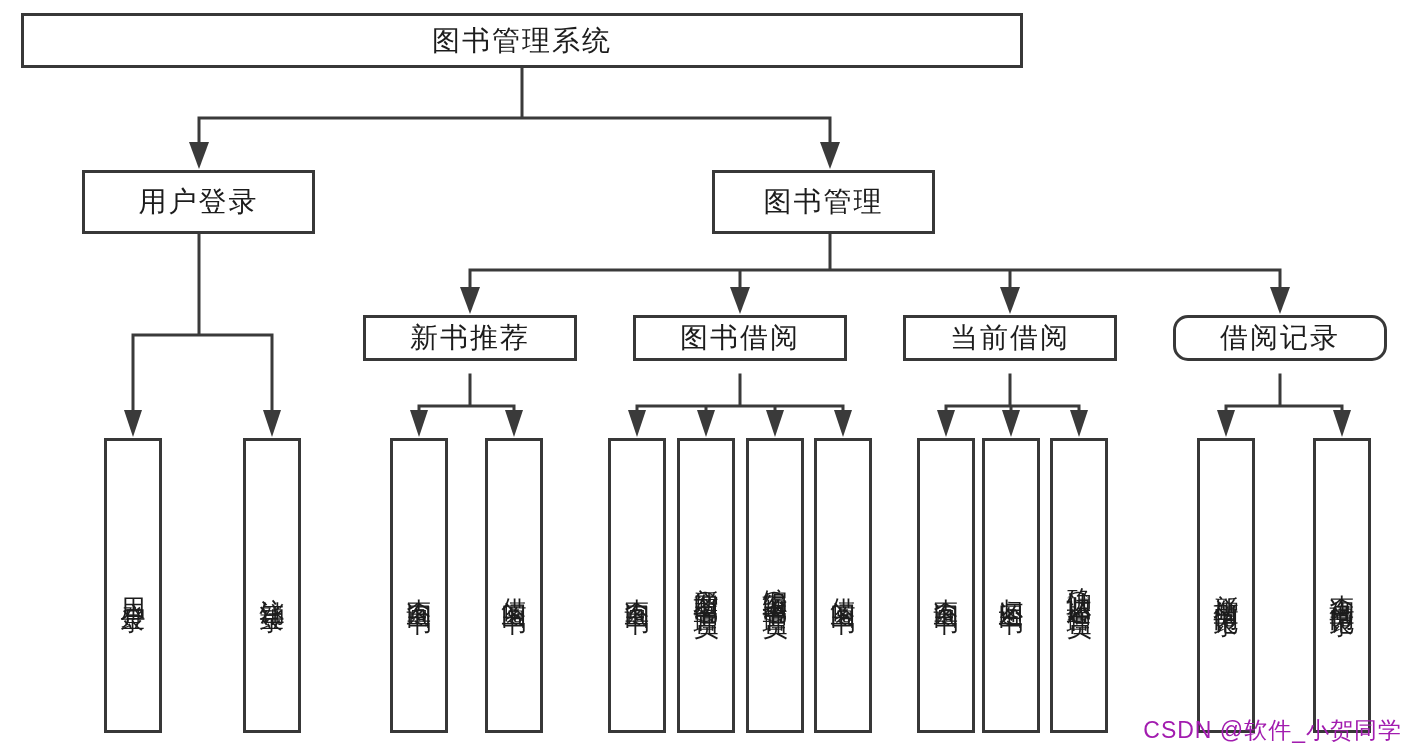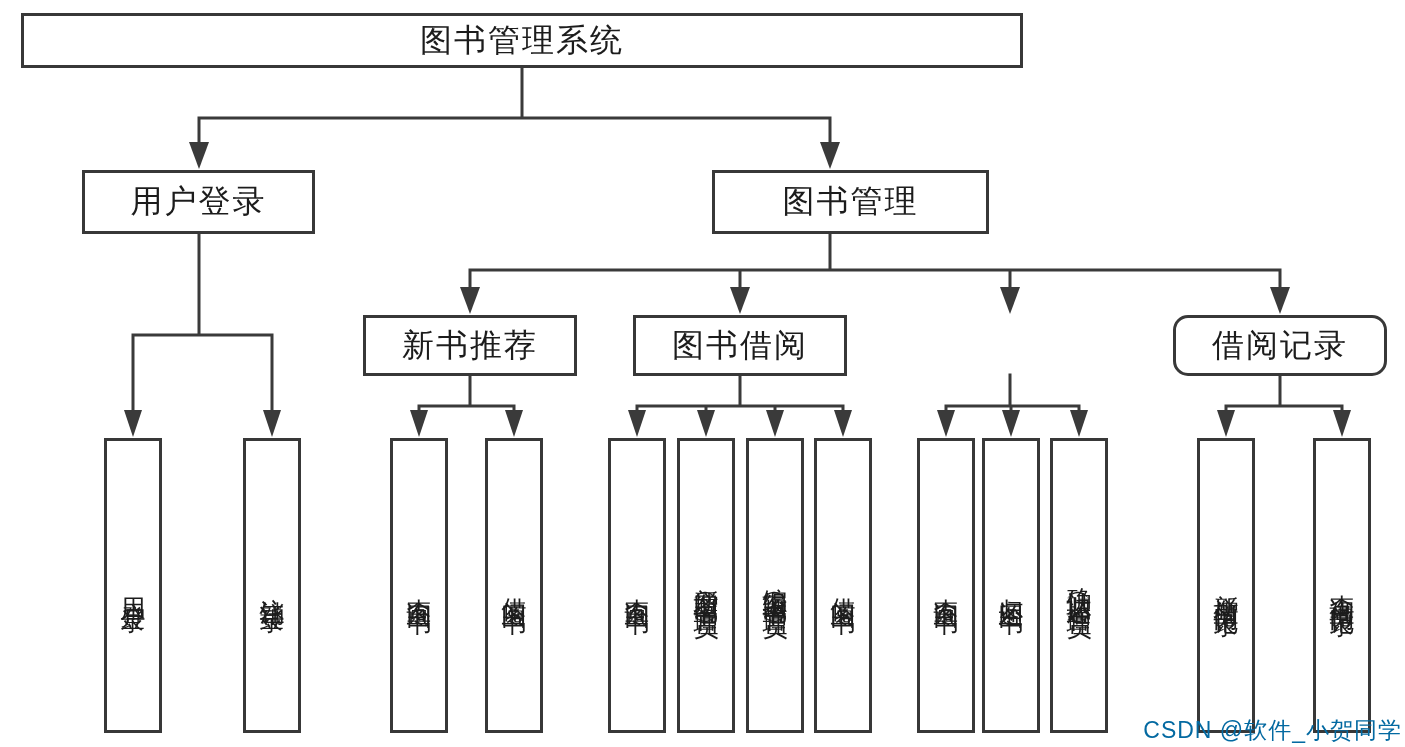--- a/index.html
+++ b/index.html
@@ -35,21 +35,21 @@
   .box {
     position: absolute;
     box-sizing: border-box;
     border: 3px solid #383838;
     background: #ffffff;
     display: flex;
     align-items: center;
     justify-content: center;
   }
   .h-label {
-    font-size: 32px;
+    font-size: 28px;
     color: #1c1c1c;
     letter-spacing: 2px;
     font-weight: 500;
     white-space: nowrap;
   }
   .leaf {
     top: 438px;
     width: 58px;
     height: 295px;
   }
@@ -57,28 +57,28 @@
     writing-mode: vertical-rl;
     text-orientation: mixed;
     font-size: 25px;
     line-height: 1;
     letter-spacing: 4px;
     color: #1c1c1c;
     font-weight: 500;
     white-space: nowrap;
   }
   .lvl2 { top: 170px; height: 64px; }
-  .lvl3 { top: 315px; width: 214px; height: 61px; }
+  .lvl3 { top: 315px; width: 214px; height: 46px; }
   .watermark {
     position: absolute;
     top: 715px;
     right: 3px;
     font-size: 23px;
     letter-spacing: 1px;
-    color: #0369a1;
+    color: #a21caf;
     white-space: nowrap;
     z-index: 5;
   }
 </style>
 </head>
 <body>
 
 <div class="canvas">
 
   <svg class="wires" viewBox="0 0 1405 747">
@@ -124,29 +124,32 @@
     <polygon points="1333,410 1351,410 1342,437"></polygon>
   </svg>
 
   <div class="box" style="left:21px; top:13px; width:1002px; height:55px;">
     <span class="h-label">图书管理系统</span>
   </div>
 
   <div class="box lvl2" style="left:82px; width:233px;">
     <span class="h-label">用户登录</span>
   </div>
-  <div class="box lvl2" style="left:712px; width:277px;">
+  <div class="box lvl2" style="left:712px; width:223px;">
     <span class="h-label">图书管理</span>
   </div>
 
   <div class="box lvl3" style="left:363px;">
     <span class="h-label">新书推荐</span>
   </div>
   <div class="box lvl3" style="left:633px;align-items:center;">
     <span class="h-label">图书借阅</span>
+  </div>
+  <div class="box lvl3" style="left:903px;">
+    <span class="h-label">当前借阅</span>
   </div>
   <div class="box lvl3" style="left:1173px;border-radius:15px;">
     <span class="h-label">借阅记录</span>
   </div>
 
   <div class="box leaf" style="left:104px;">
     <span class="v-label">用户登录</span>
   </div>
   <div class="box leaf" style="left:243px;">
     <span class="v-label">注销登录</span>

